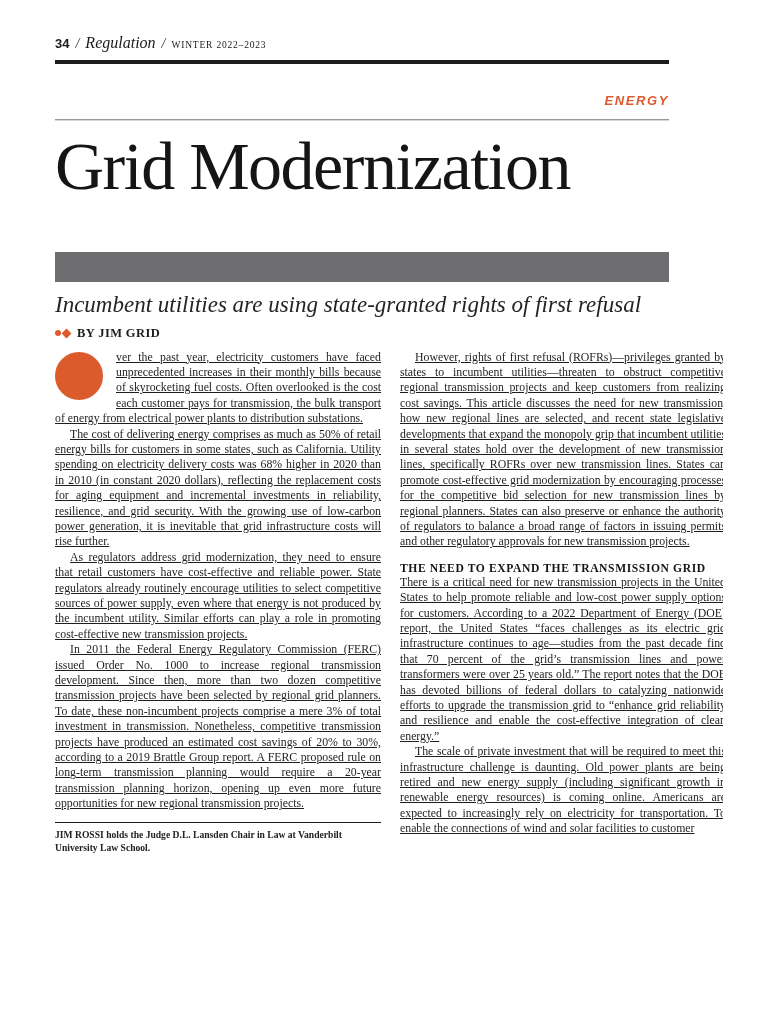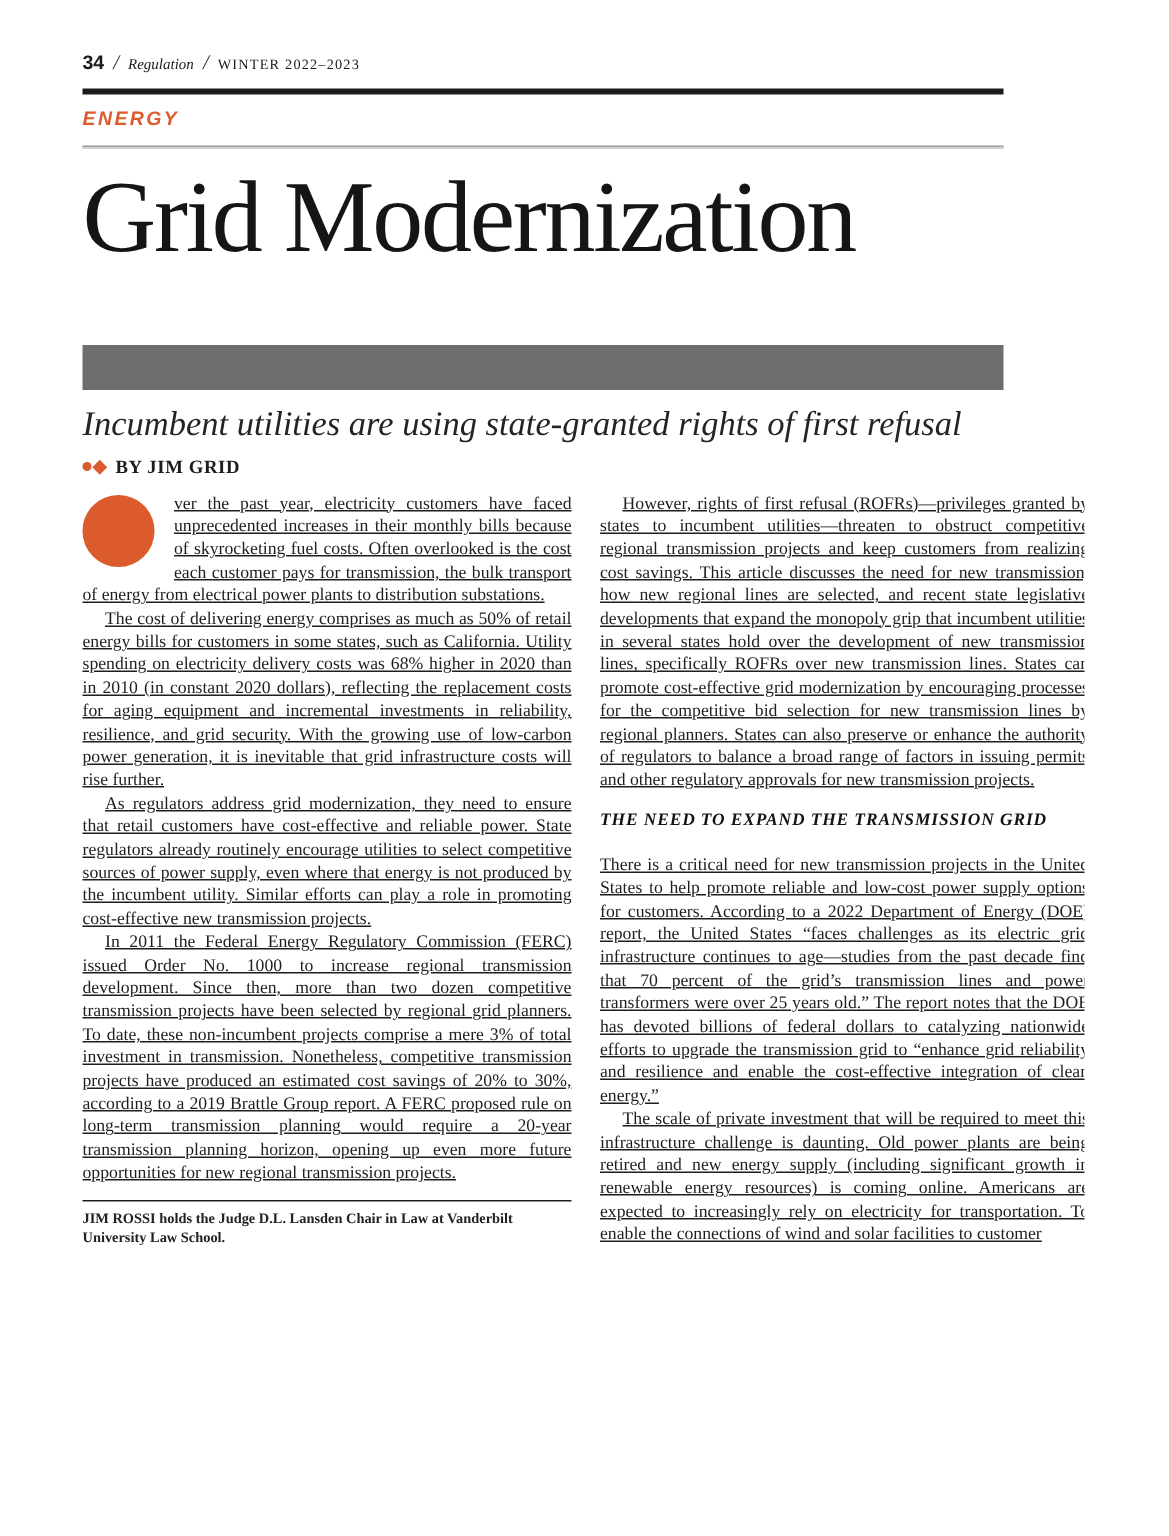--- a/index.html
+++ b/index.html
@@ -16,33 +16,34 @@
     background: #ffffff;
     padding: 34px 54px 0 55px;
   }
   
   .folio { display: flex; align-items: baseline; gap: 6px; }
   .folio-num {
     font-family: "Liberation Sans", sans-serif;
     font-weight: bold; font-size: 13px; color: #1a1a1a;
   }
   .folio-sep { font-style: italic; font-size: 14px; color: #333; }
-  .folio-pub { font-style: italic; font-size: 10px; color: #1a1a1a; }
+  .folio-pub { font-style: italic; font-size: 16px; color: #1a1a1a; }
   .folio-issue {
     font-size: 9.5px; letter-spacing: 0.8px; color: #1a1a1a;
     text-transform: uppercase;
   }
   .rule-black { margin-top: 8px; height: 4px; background: #1c1c1c; }
   .kicker {
-    margin-top: 8px;
+    margin-top: 29px;
     font-family: "Liberation Sans", sans-serif;
     font-style: italic; font-weight: bold;
     font-size: 13px; letter-spacing: 1.6px;
     color: var(--accent, #dc5b2c);
     text-transform: uppercase;
+    text-align: right;
   }
   .rule-gray { margin-top: 11px; height: 2px; background: #9a9a9a; border-bottom: 1px solid #d7d7d7; }
   
   .title { margin-top: 14px; font-weight: normal; color: #151515; }
   .title .tl {
     display: block; white-space: nowrap;
     font-size: 68px; line-height: 63px; letter-spacing: -1.5px;
   }
   
   .hero-bar { margin-top: 54px; height: 30px; background: var(--gray-bar, #6e6e71); }
@@ -75,23 +76,23 @@
   }
   .para.indent { text-indent: 15px; }
   .dropcap {
     float: left;
     width: 26px; height: 26px;
     border: 24px solid var(--accent, #dc5b2c);
     border-radius: 50%;
     margin: 2px 13px 2px 0;
   }
   .section-heading {
-    margin: 12px 0 16px;
+    margin: 12px 0 0;
     font-size: 11.6px; font-weight: bold; letter-spacing: 0.6px;
-    color: #141414; text-align: left; font-style: italic;
+    color: #141414; text-align: left;
   }
   .footnote-rule { margin-top: 10px; border-top: 1.5px solid #1c1c1c; }
   .footnote {
     margin-top: 5px;
     font-size: 9.6px; line-height: 13px; font-weight: bold;
     color: #222; text-align: left;
   }
 </style>
 </head>
 <body>

